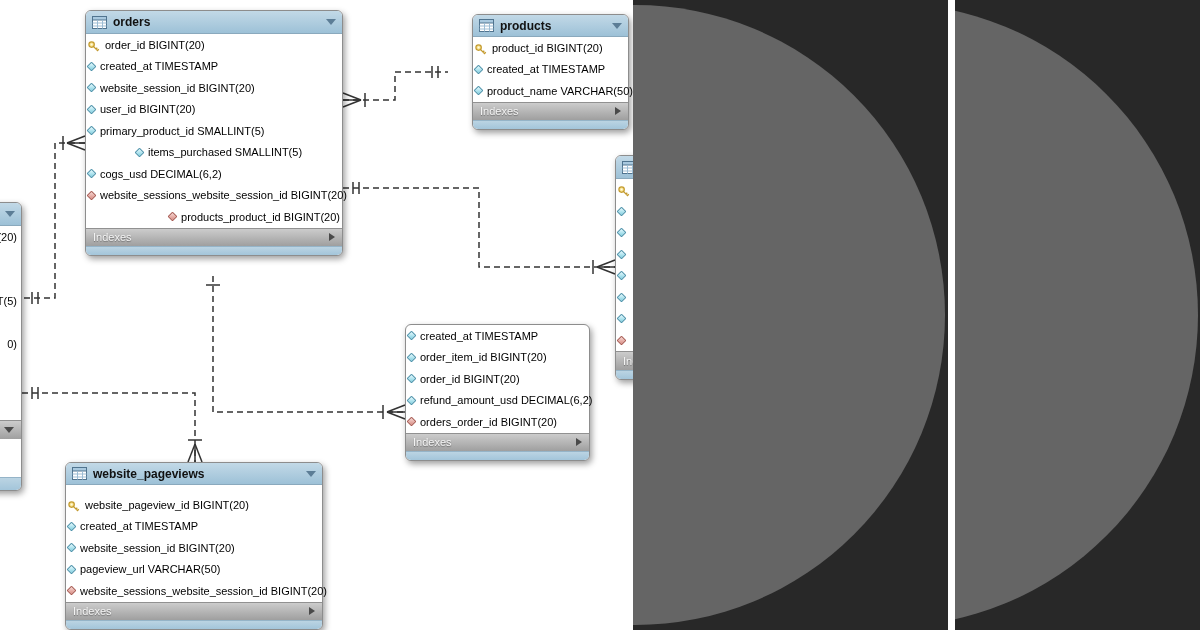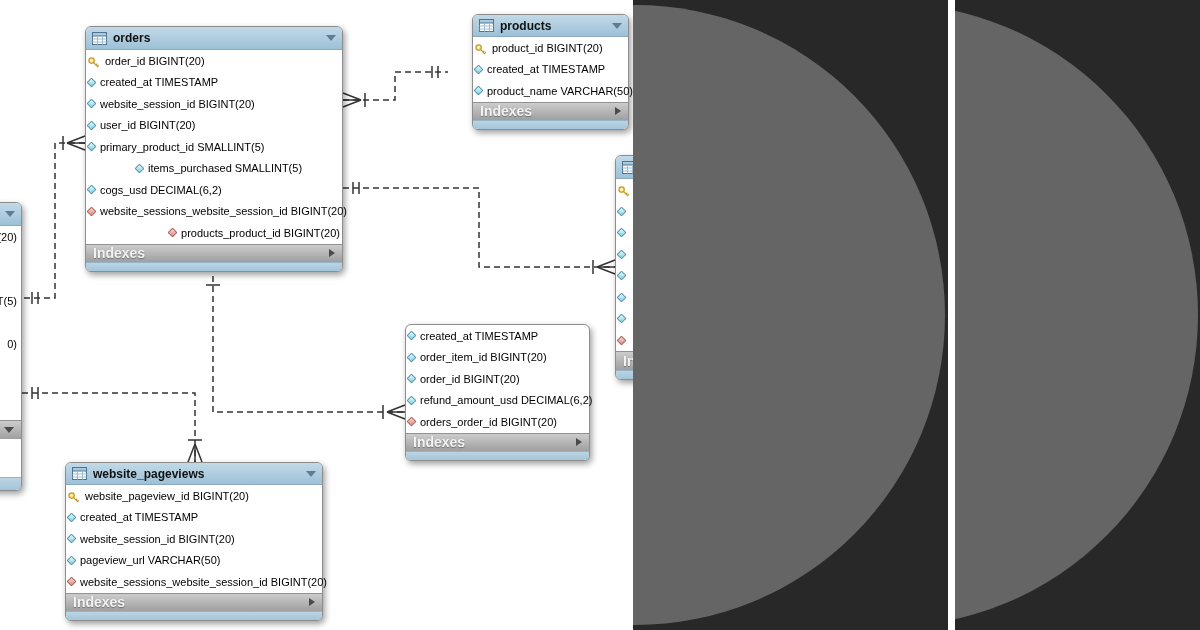--- a/index.html
+++ b/index.html
@@ -46,21 +46,21 @@
     background:linear-gradient(135deg,#f7d9d5,#d98b82);
   }
   .keyicon{flex:0 0 auto;display:inline-block;width:12px;height:12px;}
   .ftr{
     display:flex;align-items:center;
     background:linear-gradient(#cccccc,#9f9f9f);
     border-top:1px solid #919191;
     padding:0 7px;box-sizing:border-box;
   }
   .ftr .flabel{
-    font-size:14px;font-weight:bold;color:#f3f3f3;
+    font-size:11px;font-weight:normal;color:#f3f3f3;
     text-shadow:0 1px 1px #6f6f6f;white-space:nowrap;
   }
   .ftr .arrow-right{
     margin-left:auto;width:0;height:0;
     border-top:4px solid transparent;border-bottom:4px solid transparent;
     border-left:6px solid #4a4a4a;
   }
   .ftr .arrow-downdark{
     margin-left:auto;width:0;height:0;
     border-left:5px solid transparent;border-right:5px solid transparent;
@@ -179,21 +179,21 @@
       </div>
       <div class="row alignright" style="height: 21.5px;">
         <span class="collabel"></span>
       </div>
       <div class="ftr" style="height: 19px;">
         <span class="arrow-downdark"></span>
       </div>
       <div class="expandarea" style="height: 38px;"></div>
       <div class="bottombar" style="height: 12px;"></div>
     </div>
-    <div class="ertable" style="left: 85px; top: 26px; width: 258px;">
+    <div class="ertable" style="left: 85px; top: 10px; width: 258px;">
       <div class="hdr" style="height: 23px;">
         <span style="display: inline-flex;">
           <svg width="15" height="13" viewBox="0 0 15 13" aria-hidden="true">
             <rect x="0.5" y="0.5" width="14" height="12" fill="#ffffff" stroke="#50748f"></rect>
             <rect x="0.5" y="0.5" width="14" height="3.5" fill="#a9c9df" stroke="#50748f"></rect>
             <path d="M0.5 7h14 M0.5 10h14 M5.5 4v8.5 M10.5 4v8.5" stroke="#9dbdd4" fill="none"></path>
           </svg>
         </span>
         <span class="tname">orders</span>
         <span class="caret-down"></span>
@@ -310,21 +310,21 @@
         <span style="display: inline-flex;">
           <svg width="15" height="13" viewBox="0 0 15 13" aria-hidden="true">
             <rect x="0.5" y="0.5" width="14" height="12" fill="#ffffff" stroke="#50748f"></rect>
             <rect x="0.5" y="0.5" width="14" height="3.5" fill="#a9c9df" stroke="#50748f"></rect>
             <path d="M0.5 7h14 M0.5 10h14 M5.5 4v8.5 M10.5 4v8.5" stroke="#9dbdd4" fill="none"></path>
           </svg>
         </span>
         <span class="tname">website_pageviews</span>
         <span class="caret-down"></span>
       </div>
-      <div class="row" style="height: 21.5px;">
+      <div class="row" style="height: 21.5px; margin-top: 9px;">
         <span class="keyicon"><svg width="12" height="12" viewBox="0 0 12 12" aria-hidden="true">
             <circle cx="3.6" cy="3.6" r="2.7" fill="#f7e08a" stroke="#c39a2e" stroke-width="1.2"></circle>
             <circle cx="3.6" cy="3.6" r="1" fill="#fffbe6" stroke="none"></circle>
             <path d="M5.6 5.6 L10 10 M8 8 L9.3 6.7 M9.5 9.5 L10.8 8.2" stroke="#c39a2e" stroke-width="1.3" fill="none"></path>
           </svg></span>
         <span class="collabel">website_pageview_id BIGINT(20)</span>
       </div>
       <div class="row" style="height: 21.5px;">
         <span class="diamond"></span>
         <span class="collabel">created_at TIMESTAMP</span>

